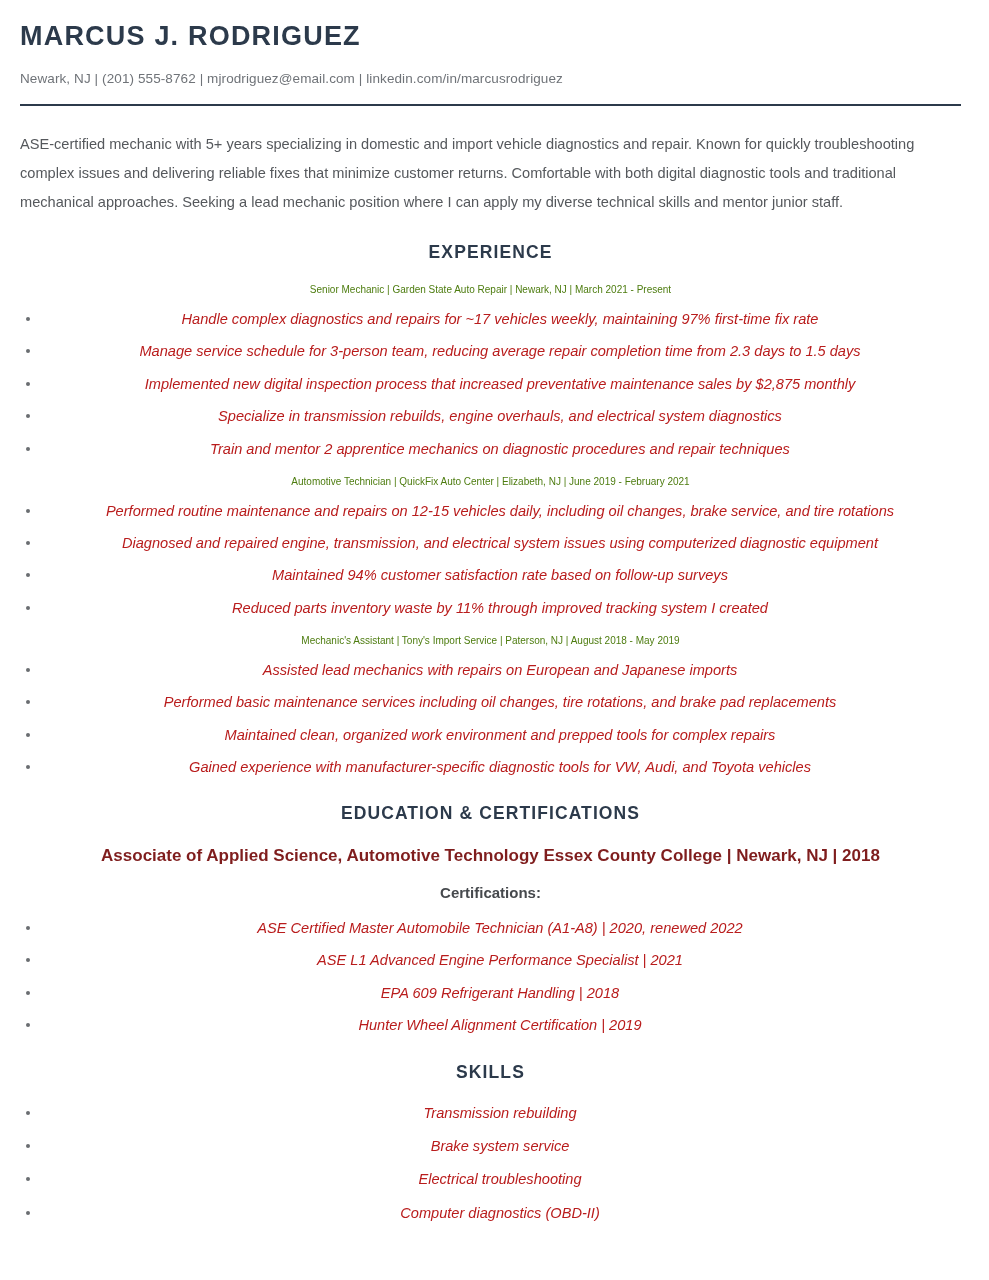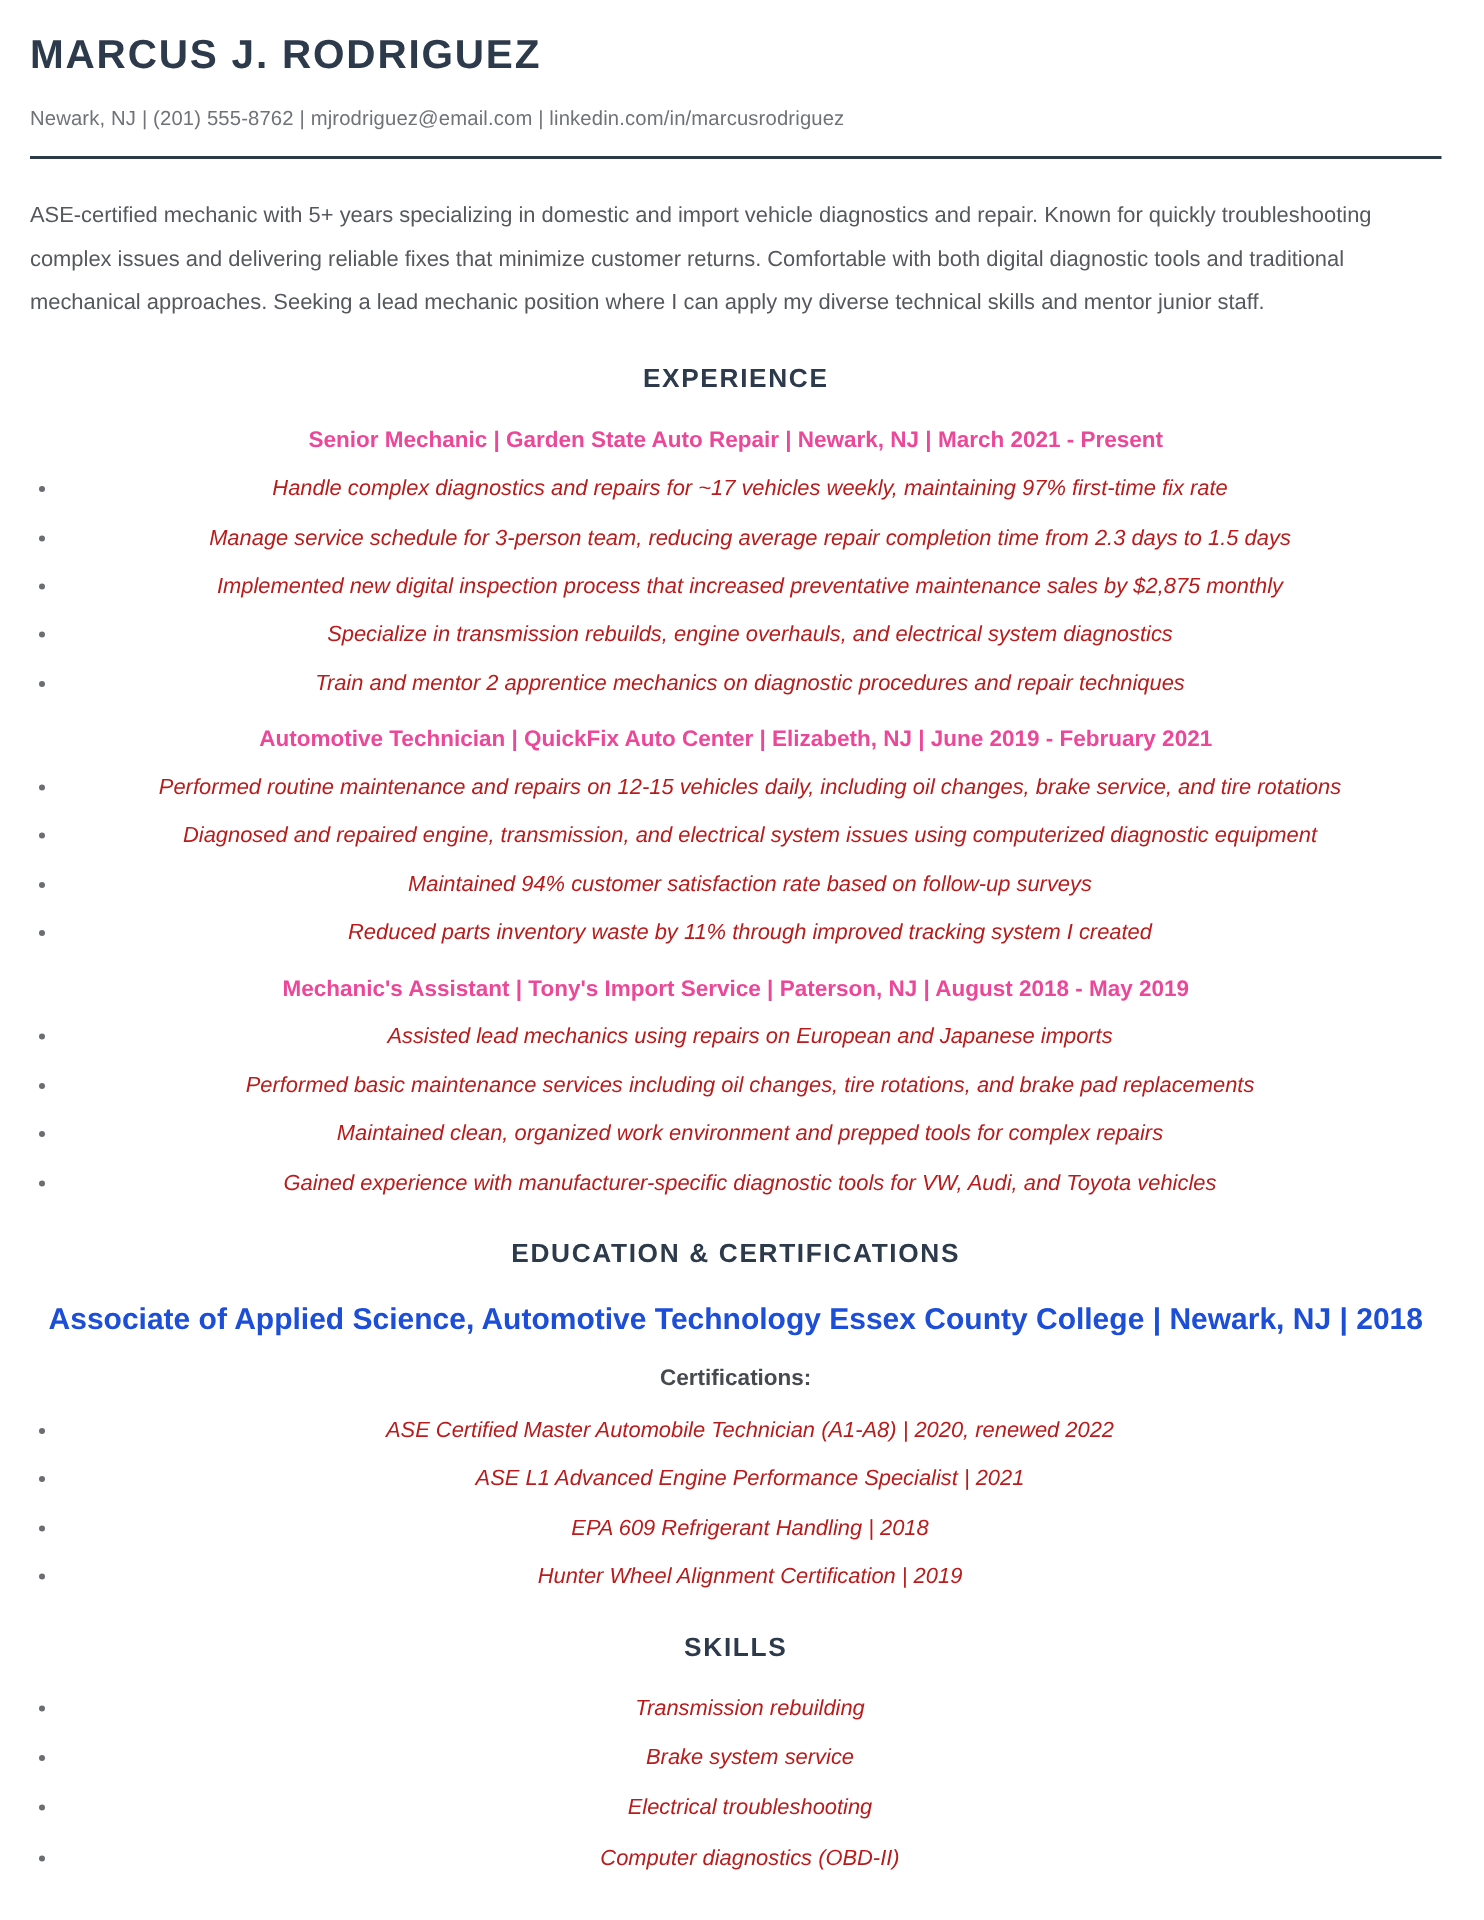--- a/index.html
+++ b/index.html
@@ -63,23 +63,23 @@
   }
   .section-heading {
     font-size: 17.5px;
     font-weight: bold;
     letter-spacing: 1.1px;
     color: #2c3a4b;
     margin: 0 0 20px 0;
     line-height: 1.2;
   }
   .entry-heading {
-    font-size: 15px;
-    font-weight: bold;
-    color: #ec4899;
+    font-size: 10px;
+    font-weight: normal;
+    color: #4d7c0f;
     margin: 0 0 11px 0;
     line-height: 1.45;
   }
   .entry {
     margin-bottom: 14px;
   }
   .entry:last-child {
     margin-bottom: 0;
   }
 
@@ -113,23 +113,23 @@
   }
 
   .subheading {
     font-size: 15px;
     font-weight: bold;
     color: #46494d;
     margin: 0 0 14px 0;
     line-height: 1.45;
   }
   .edu-line {
-    font-size: 20px;
-    font-weight: bold;
-    color: #1d4ed8;
+    font-size: 17px;
+    font-weight: bold;
+    color: #7f1d1d;
     margin: 0 0 13px 0;
     line-height: 1.45;
   }
   .skills-section ul.bullets li {
     margin-bottom: 13px;
   }
 </style>
 </head>
 <body>
 
@@ -163,21 +163,21 @@
         <li>Performed routine maintenance and repairs on 12-15 vehicles daily, including oil changes, brake service, and tire rotations</li>
         <li>Diagnosed and repaired engine, transmission, and electrical system issues using computerized diagnostic equipment</li>
         <li>Maintained 94% customer satisfaction rate based on follow-up surveys</li>
         <li>Reduced parts inventory waste by 11% through improved tracking system I created</li>
       </ul>
     </div>
 
     <div class="entry">
       <div class="entry-heading">Mechanic's Assistant | Tony's Import Service | Paterson, NJ | August 2018 - May 2019</div>
       <ul class="bullets">
-        <li>Assisted lead mechanics using repairs on European and Japanese imports</li>
+        <li>Assisted lead mechanics with repairs on European and Japanese imports</li>
         <li>Performed basic maintenance services including oil changes, tire rotations, and brake pad replacements</li>
         <li>Maintained clean, organized work environment and prepped tools for complex repairs</li>
         <li>Gained experience with manufacturer-specific diagnostic tools for VW, Audi, and Toyota vehicles</li>
       </ul>
     </div>
   </div>
 
   <div class="section">
     <h2 class="section-heading">EDUCATION &amp; CERTIFICATIONS</h2>
     <div class="edu-line">Associate of Applied Science, Automotive Technology Essex County College | Newark, NJ | 2018</div>

